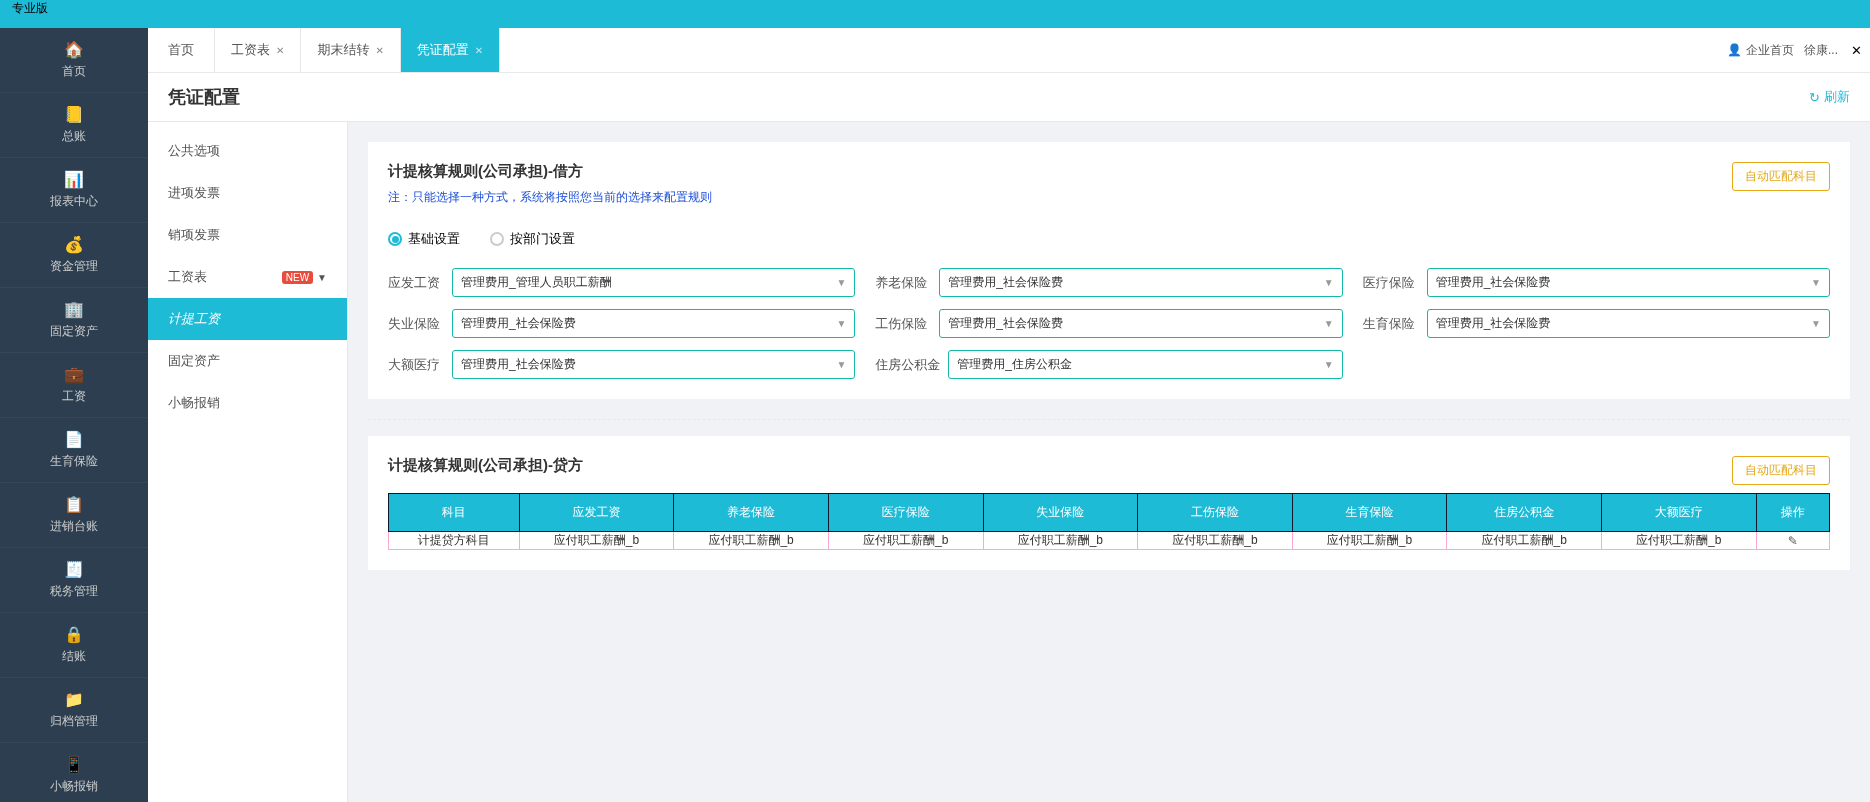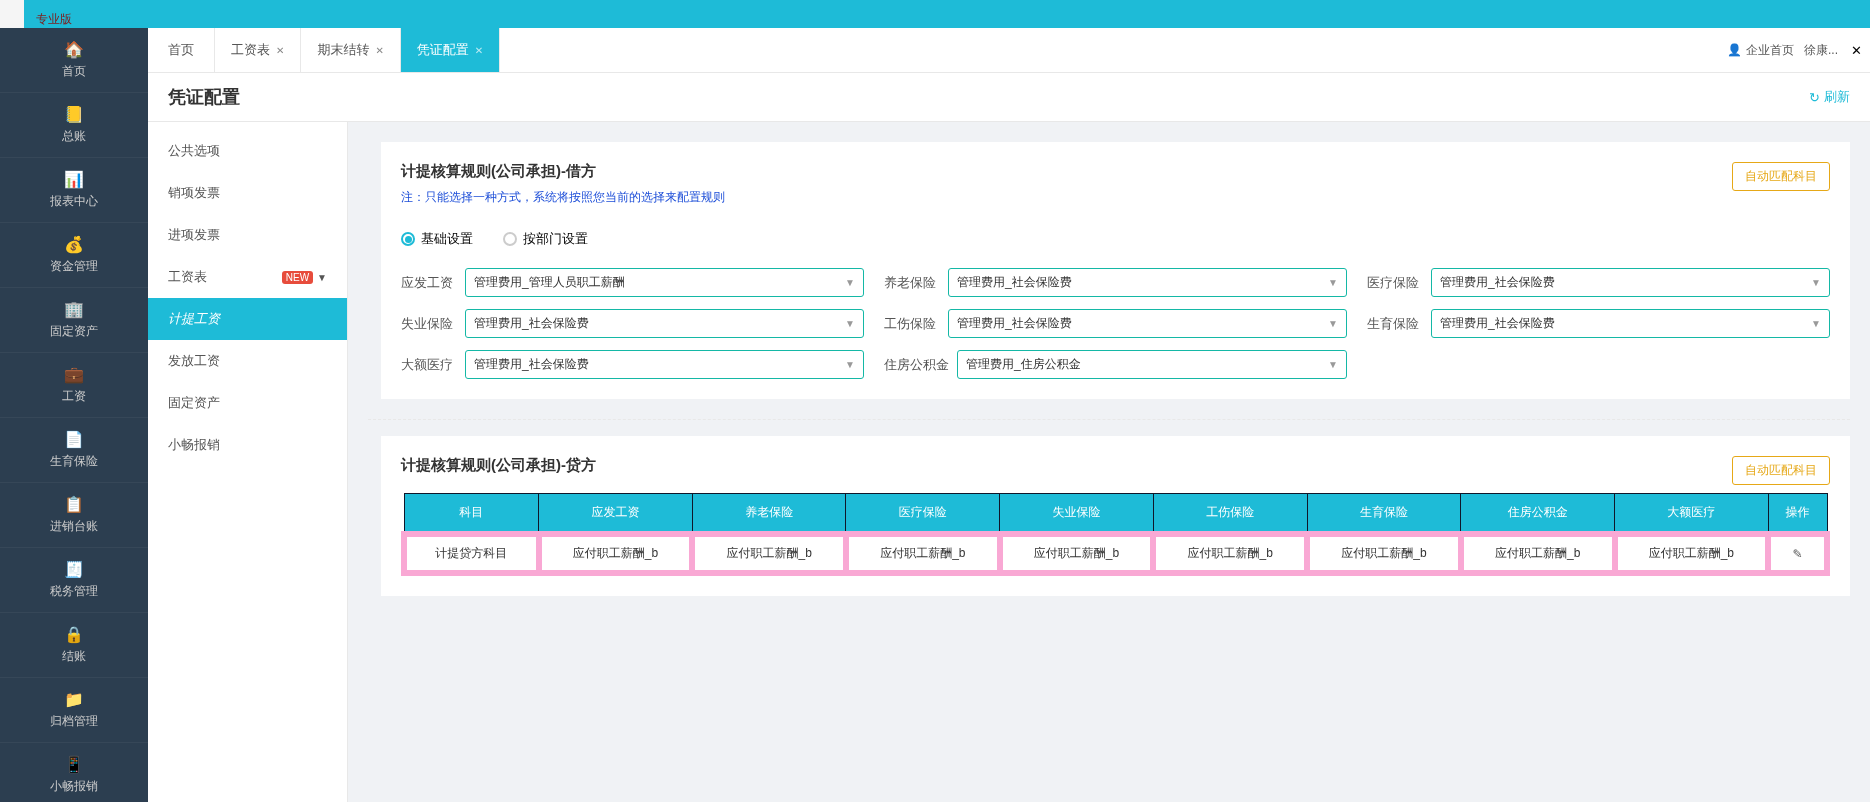--- a/index.html
+++ b/index.html
@@ -1,19 +1,19 @@
 <!DOCTYPE html>
 <html><head>
   <meta charset="utf-8">
   <style>
     * { box-sizing: border-box; margin: 0; padding: 0; }
     body { font-family: "Microsoft YaHei", sans-serif; font-size: 13px; background: #f5f5f5; display: flex; flex-direction: column; height: 100vh; overflow: hidden; }
 
     
-    .top-bar { background: #1ebbd7; height: 28px; display: flex; align-items: flex-end; padding: 0 12px; color: #7f1d1d; font-size: 12px; margin-left: 24px; }
+    .top-bar { background: #1ebbd7; height: 28px; display: flex; align-items: flex-start; padding: 0 12px; color: #000000; font-size: 12px; }
 
     
     .main-layout { display: flex; flex: 1; overflow: hidden; }
 
     
     .sidebar { width: 148px; background: #2c3e50; display: flex; flex-direction: column; overflow-y: auto; flex-shrink: 0; }
     .sidebar-item { display: flex; flex-direction: column; align-items: center; justify-content: center; padding: 12px 0; color: #ccc; cursor: pointer; font-size: 12px; gap: 4px; border-bottom: 1px solid rgba(255,255,255,0.05); }
     .sidebar-icon { font-size: 16px; }
 
     
@@ -38,21 +38,21 @@
     .left-nav { width: 200px; background: white; padding: 8px 0; flex-shrink: 0; border-right: 1px solid #e8e8e8; }
     .left-nav-item { padding: 12px 20px; cursor: pointer; color: #555; font-size: 13px; display: flex; align-items: center; justify-content: space-between; }
     .left-nav-item.active { background: #1ebbd7; color: white; font-style: italic; }
     .new-badge { background: #e74c3c; color: white; font-size: 10px; padding: 1px 4px; border-radius: 3px; margin-left: 4px; }
     .chevron { font-size: 10px; }
 
     
     .right-content { flex: 1; padding: 20px; overflow-y: auto; }
 
     
-    .section { background: white; margin-bottom: 20px; padding: 20px; border-radius: 0; margin-left: 13px; }
+    .section { background: white; margin-bottom: 20px; padding: 20px; border-radius: 0; }
     .section-title { font-size: 15px; font-weight: bold; color: #333; margin-bottom: 8px; }
     .section-note { color: #1d4ed8; font-size: 12px; margin-bottom: 16px; }
 
     
     .radio-group { display: flex; align-items: center; gap: 30px; margin-bottom: 20px; }
     .radio-option { display: flex; align-items: center; gap: 6px; cursor: pointer; }
     .radio-circle { width: 14px; height: 14px; border-radius: 50%; border: 2px solid #ccc; display: flex; align-items: center; justify-content: center; }
     .radio-circle.checked { border-color: #1ebbd7; }
     .radio-circle.checked::after { content: ''; width: 7px; height: 7px; border-radius: 50%; background: #1ebbd7; }
 
@@ -64,21 +64,21 @@
     .form-select-text { flex: 1; overflow: hidden; text-overflow: ellipsis; white-space: nowrap; font-size: 12px; }
     .form-select-arrow { color: #999; font-size: 10px; flex-shrink: 0; }
 
     
     .auto-match-btn { border: 1px solid #e6a817; color: #e6a817; background: white; padding: 5px 12px; border-radius: 3px; cursor: pointer; font-size: 12px; white-space: nowrap; }
     .section-header { display: flex; align-items: flex-start; justify-content: space-between; margin-bottom: 8px; }
 
     
     .data-table { width: 100%; border-collapse: collapse; font-size: 12px; }
     .data-table th { background: #1ebbd7; color: white; padding: 10px 8px; text-align: center; border: 1px solid #0f172a; font-weight: normal; }
-    .data-table td { padding: 8px; text-align: center; border: 6px solid #f9a8d4; color: #333; }
+    .data-table td { text-align: center; border: 1px solid #f9a8d4; color: #333; }
     .edit-icon { cursor: pointer; color: #555; }
 
     .divider { border: none; border-top: 1px dashed #e8e8e8; margin: 16px 0; }
   </style>
 </head>
 <body>
 
 <div class="top-bar">
   <span>专业版</span>
 </div>
@@ -154,31 +154,30 @@
       <div class="refresh-btn">
         <span>↻</span>
         <span>刷新</span>
       </div>
     </div>
 
     <div class="main-content">
 
       <div class="left-nav">
         <div class="left-nav-item">公共选项</div>
+        <div class="left-nav-item">进项发票</div>
         <div class="left-nav-item">销项发票</div>
-        <div class="left-nav-item">进项发票</div>
         <div class="left-nav-item" style="display:flex;align-items:center;justify-content:space-between;">
           <span>工资表</span>
           <span style="display:flex;align-items:center;gap:4px;">
             <span class="new-badge">NEW</span>
             <span class="chevron">▼</span>
           </span>
         </div>
         <div class="left-nav-item active">计提工资</div>
-        <div class="left-nav-item">发放工资</div>
         <div class="left-nav-item">固定资产</div>
         <div class="left-nav-item">小畅报销</div>
       </div>
 
       <div class="right-content">
 
         <div class="section">
           <div class="section-header">
             <div>
               <div class="section-title">计提核算规则(公司承担)-借方</div>

